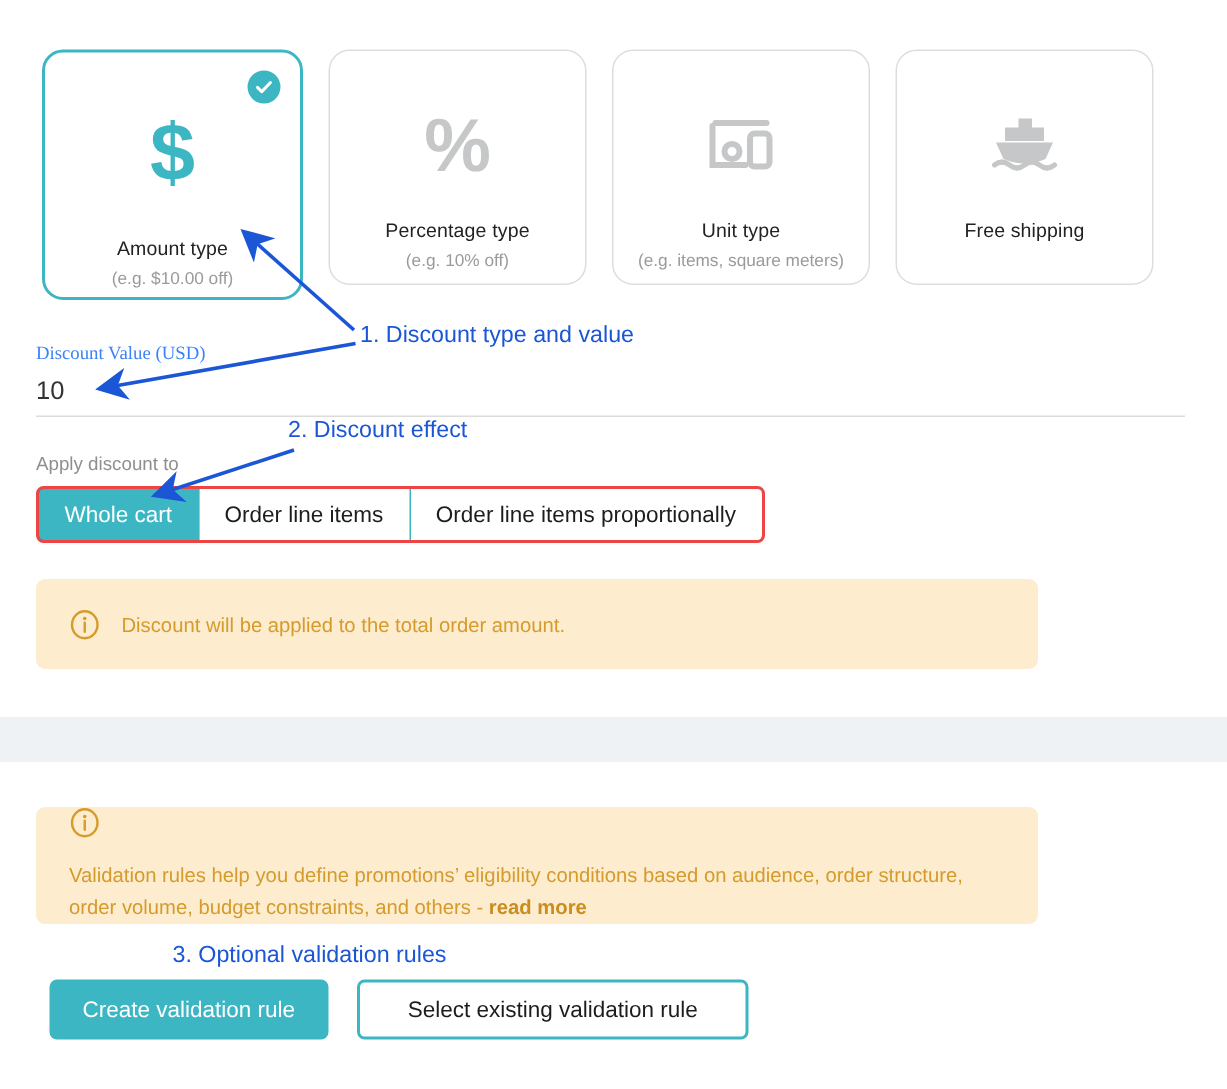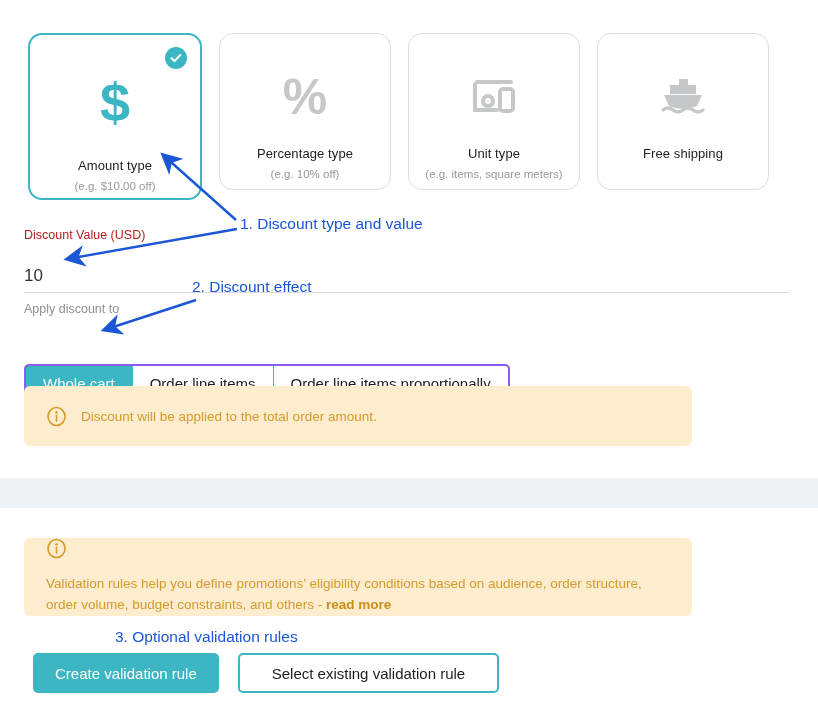--- a/index.html
+++ b/index.html
@@ -41,30 +41,30 @@
   .check {
     position:absolute; right:13px; top:12px; width:22px; height:22px;
     border-radius:50%; background:#3cb6c3;
     display:flex; align-items:center; justify-content:center;
   }
   .check svg { display:block; }
   .svgicon { display:block; }
 
   
   .field { position:absolute; left:24px; top:228px; width:766px; }
-  .field .label { font-size:12.5px; color:#b91c1c; }
-  .field .value { font-size:17px; color:#333; margin-top:24px; height:22px; }
+  .field .label { font-size:12.5px; color:#3b82f6;font-family:Liberation Serif, serif; }
+  .field .value { font-size:17px; color:#333; margin-top:8px; height:22px; }
   .field .rule { margin-top:4px; height:1px; background:#dcdcdc; width:766px; }
 
   
   .applylabel { position:absolute; left:24px; top:302px; font-size:12.5px; color:#8f8f8f; }
   .segwrap {
     position:absolute; left:24px; top:324px;
-    display:flex; border:2px solid #8b5cf6; border-radius:5px; overflow:hidden;
-    background:#14532d; height:38px;margin-top:40px;
+    display:flex; border:2px solid #ef4444; border-radius:5px; overflow:hidden;
+    background:#14532d; height:38px;
   }
   .seg {
     display:flex; align-items:center; justify-content:center;
     font-size:15px; color:#1d1d1d; background:#fff;
     padding: 0 17px; height:100%;
     border-right:1px solid #3cb6c3;
   }
   .seg:last-child { border-right:none; }
   .seg.active { background:#3cb6c3; color:#fff; }
 

